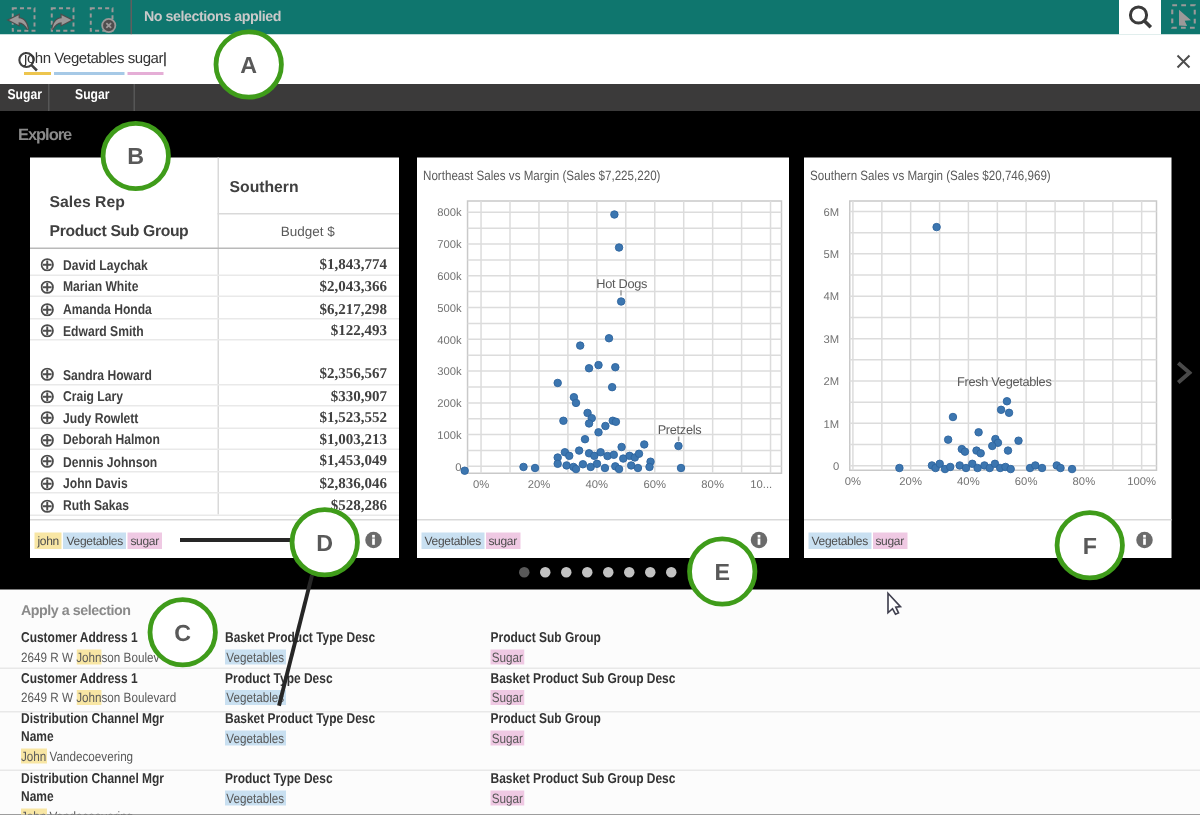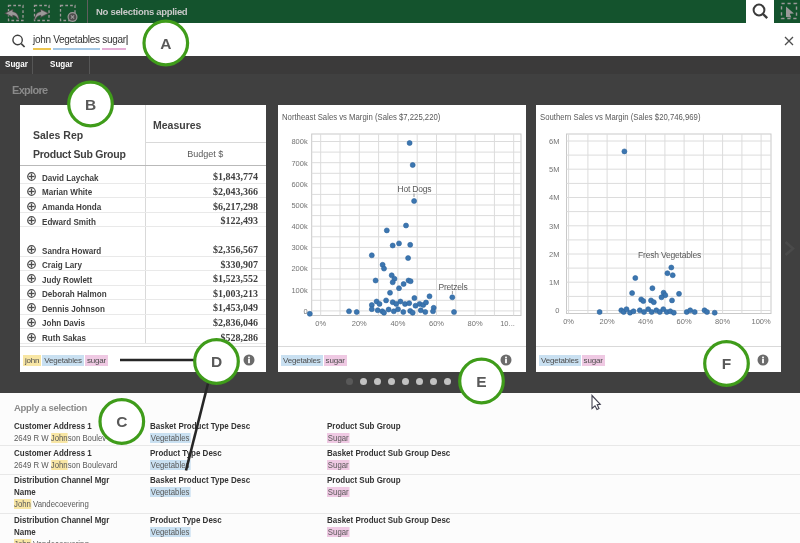--- a/index.html
+++ b/index.html
@@ -1,31 +1,31 @@
 <!DOCTYPE html>
 <html><head><meta charset="utf-8"><style>
 * { margin:0; padding:0; box-sizing:border-box; }
 body { width:800px; height:543px; overflow:hidden; font-family:"Liberation Sans",sans-serif; background:#fcfcfc; }
 #page { position:relative; width:800px; height:543px; }
 .abs { position:absolute; }
 
-#topbar { position:absolute; left:0; top:0; width:800px; height:23px; background:#14532d; }
+#topbar { position:absolute; left:0; top:0; width:800px; height:23px; background:#0f766e; }
 #topbar .sep { position:absolute; left:87px; top:0; width:1px; height:23px; background:#605e5e; }
 #nosel { position:absolute; left:96px; top:5.5px; font-size:9.5px; font-weight:bold; letter-spacing:-0.3px; color:#c9c9c9; }
 #searchbox { position:absolute; left:746px; top:0; width:28px; height:23px; background:#fff; }
 
 #searchbar { position:absolute; left:0; top:23px; width:800px; height:33px; background:#fff; }
-#searchtext { position:absolute; left:33px; top:11px; font-size:10px; letter-spacing:-0.3px; color:#333; white-space:nowrap; }
+#searchtext { position:absolute; left:16px; top:11px; font-size:10px; letter-spacing:-0.3px; color:#333; white-space:nowrap; }
 #searchtext span { padding-bottom:2.5px; border-bottom:2px solid transparent; }
 
 #tabbar { position:absolute; left:0; top:56px; width:800px; height:18px; background:#3b3a3a; }
 .tab { position:absolute; top:0; height:18px; line-height:16.5px; color:#fff; font-size:9.5px; font-weight:bold; text-align:center; border-right:1px solid #565656; transform-origin:50% 50%; }
 .tab span { display:inline-block; transform:scaleX(0.85); }
 
-#explore { position:absolute; left:0; top:74px; width:800px; height:354px; background:#404040; }
+#explore { position:absolute; left:0; top:74px; width:800px; height:354px; background:#000000; }
 .h-label { font-size:11px; font-weight:bold; color:#8a8a8a; letter-spacing:-0.7px; }
 .card { position:absolute; top:31px; background:#fff; height:267px; }
 .cfoot { position:absolute; left:0; bottom:0; width:100%; height:26px; border-top:1px solid #d9d9d9; }
 .tag { display:inline-block; vertical-align:top; font-size:8px; letter-spacing:-0.2px; color:#4d4d4d; padding:1px 2px; margin-right:1px; line-height:9px; }
 .tagy { background:#f8e6a4; }
 .tagb { background:#c9e0f1; }
 .tagp { background:#efc9e3; }
 .tags { position:absolute; left:3px; top:7.5px; white-space:nowrap; line-height:11px; }
 .info { position:absolute; top:7px; }
 
@@ -96,21 +96,21 @@
 </div>
 
 <div id="explore">
   <div class="h-label" style="position:absolute;left:12px;top:10px">Explore</div>
 
   <div class="card" id="tcard">
     <div class="vline"></div>
     <div style="position:absolute;left:0;top:0;width:246px;height:61px;border-bottom:1px solid #b9b9b9">
       <div style="position:absolute;left:13px;top:24px;font-size:10.5px;font-weight:bold;color:#404040">Sales Rep</div>
       <div style="position:absolute;left:13px;top:43px;font-size:10.5px;font-weight:bold;color:#404040;letter-spacing:-0.25px">Product Sub Group</div>
-      <div style="position:absolute;left:133px;top:13.5px;font-size:10.5px;font-weight:bold;color:#404040">Measures</div>
+      <div style="position:absolute;left:133px;top:13.5px;font-size:10.5px;font-weight:bold;color:#404040">Southern</div>
       <div style="position:absolute;left:124.7px;top:36.5px;width:121.3px;height:1px;background:#d9d9d9"></div>
       <div style="position:absolute;left:124.7px;top:44px;width:121px;text-align:center;font-size:9px;color:#595959">Budget $</div>
     </div>
     <div class="trow" style="top:64.30px">
 <svg class="plus" width="9" height="9" viewBox="0 0 9 9">
             <circle cx="4.5" cy="4.5" r="3.8" fill="none" stroke="#4d4d4d" stroke-width="1.2"></circle>
             <line x1="4.5" y1="1.6" x2="4.5" y2="7.4" stroke="#4d4d4d" stroke-width="1.3"></line>
             <line x1="1.6" y1="4.5" x2="7.4" y2="4.5" stroke="#4d4d4d" stroke-width="1.3"></line>
           </svg>
 <span class="tname">David Laychak</span>

